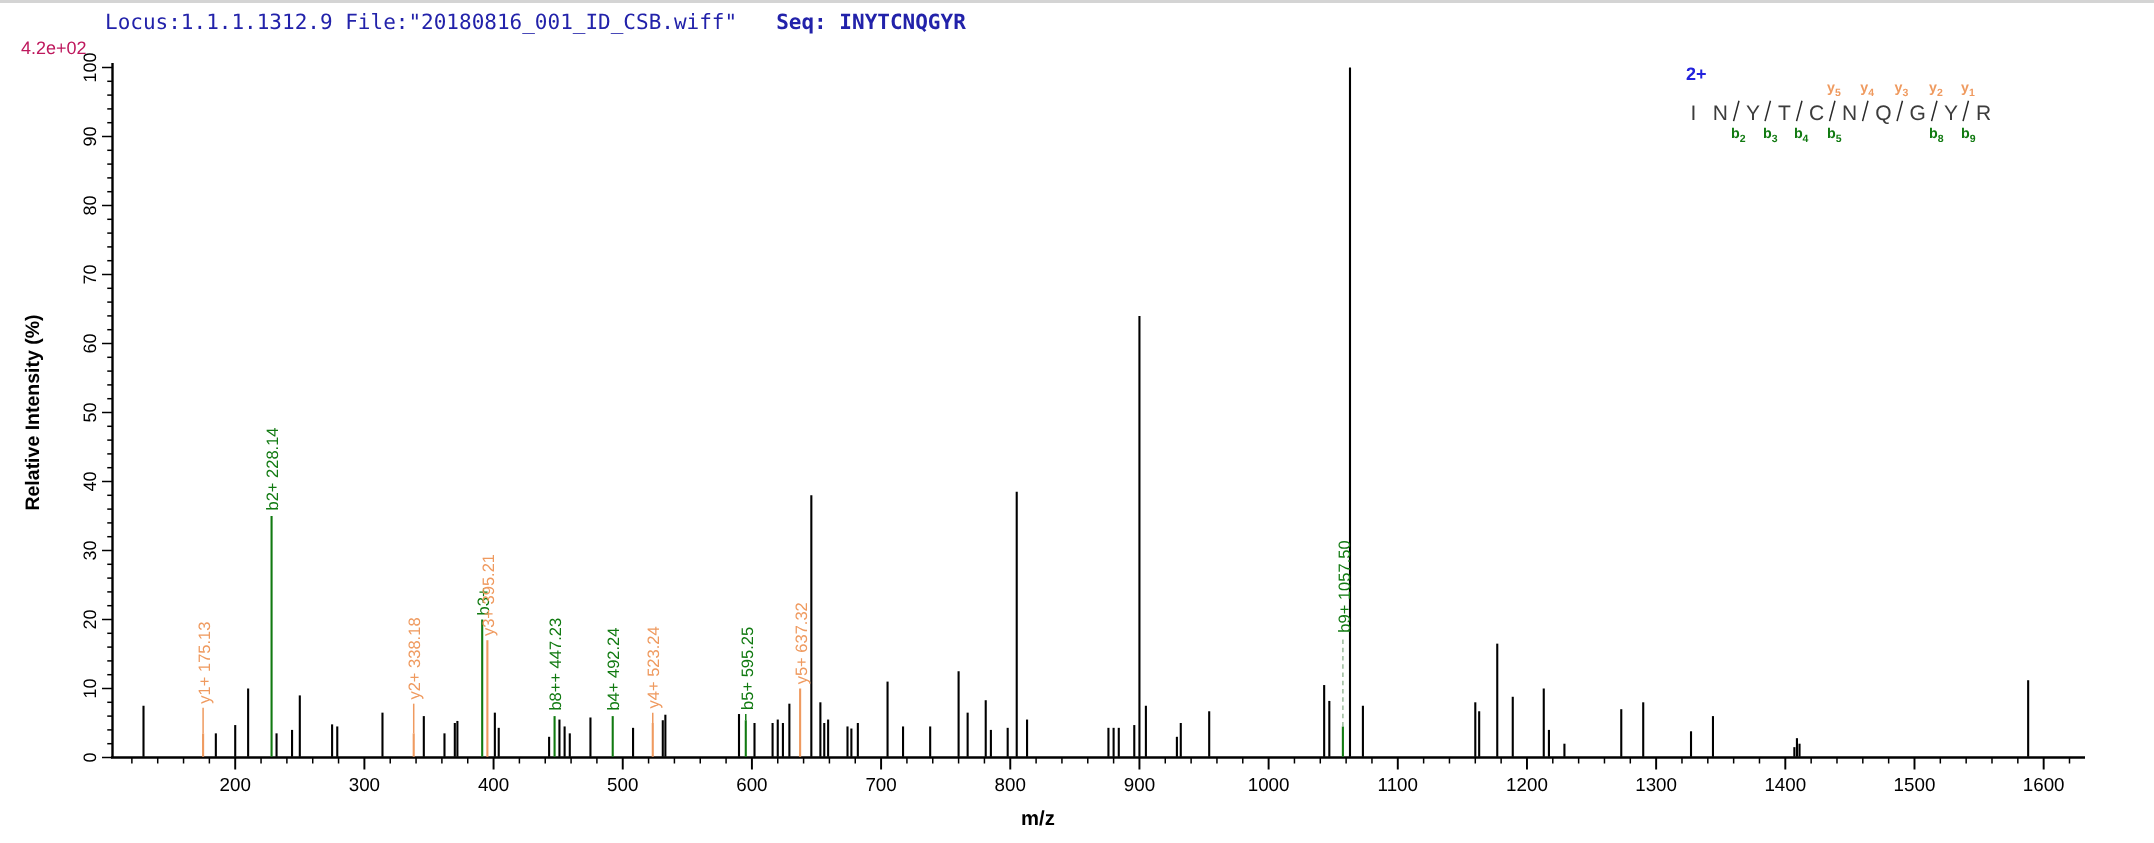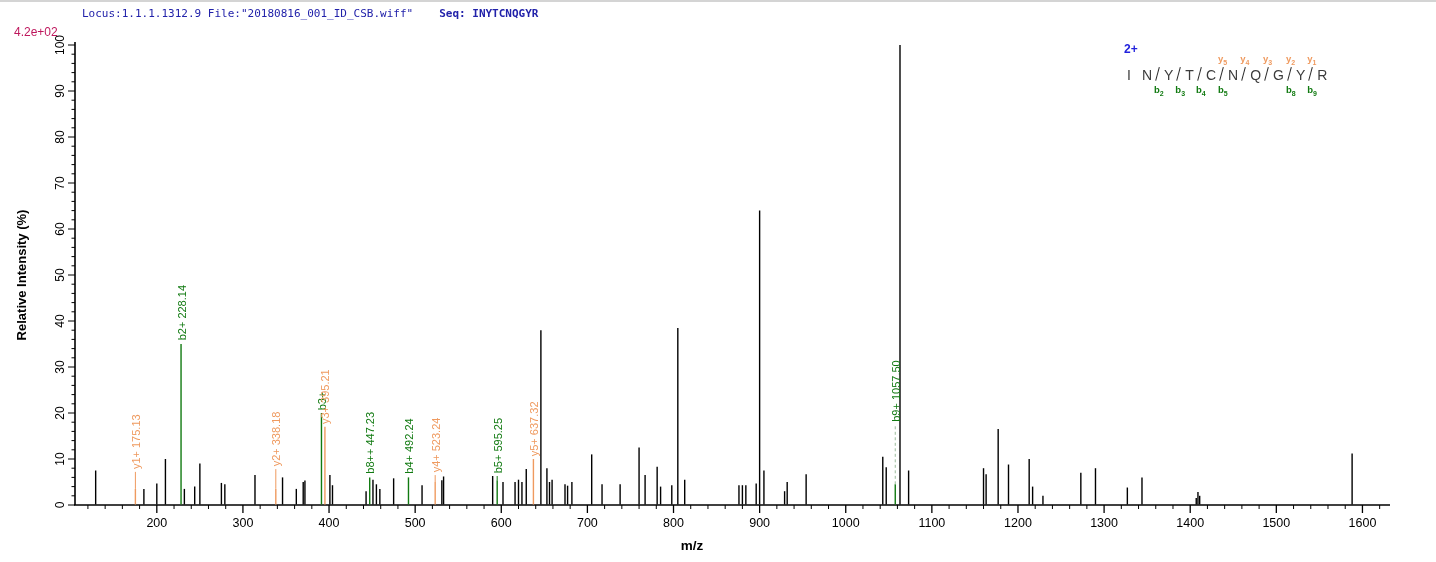--- a/index.html
+++ b/index.html
@@ -2,23 +2,23 @@
 <html><head>
 <meta charset="utf-8">
 <style>
   html,body{margin:0;padding:0;}
   body{
     width:1436px;height:562px;background:#ffffff;position:relative;overflow:hidden;
     font-family:"Liberation Sans",sans-serif;
   }
   .top-edge{position:absolute;top:0;left:0;width:100%;height:2px;background:#d4d4d4;}
   .hdr{
-    position:absolute;top:7px;left:82px;display:flex;
+    position:absolute;top:7px;left:70px;display:flex;
     font-family:"DejaVu Sans Mono","Liberation Mono",monospace;
-    font-size:11px;white-space:pre;
+    font-size:14px;white-space:pre;
   }
   .hdr span{color:#2222aa;}
   .hdr .t2{margin-left:26px;font-weight:bold;}
   .maxint{position:absolute;top:25px;left:14px;font-size:12px;color:#be185d;}
   svg{position:absolute;top:0;left:0;}
   
   .pep-panel{position:absolute;top:40px;left:1126px;}
   .pep-charge{position:absolute;top:2px;left:-2px;font-size:12px;font-weight:bold;color:#2222dd;}
   .pep-row{padding-top:13px;display:flex;align-items:center;}
   .pep-res{font-size:14px;color:#3c3c3c;padding:0 1px;line-height:40px;}

